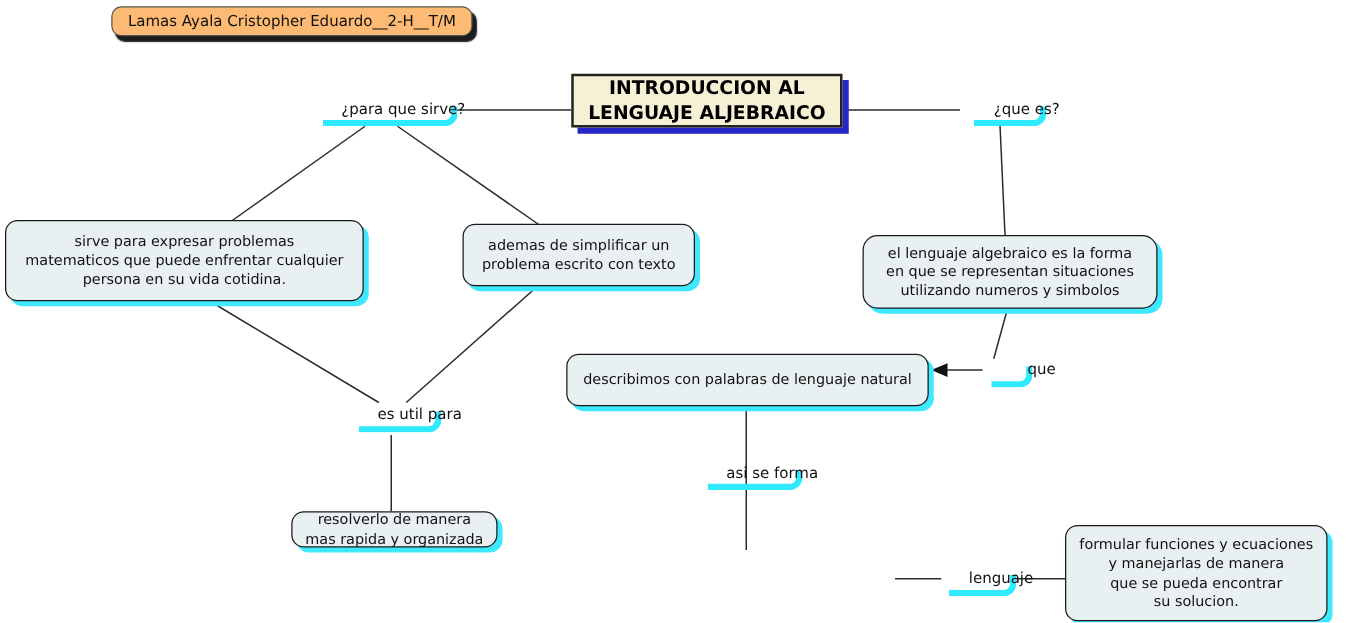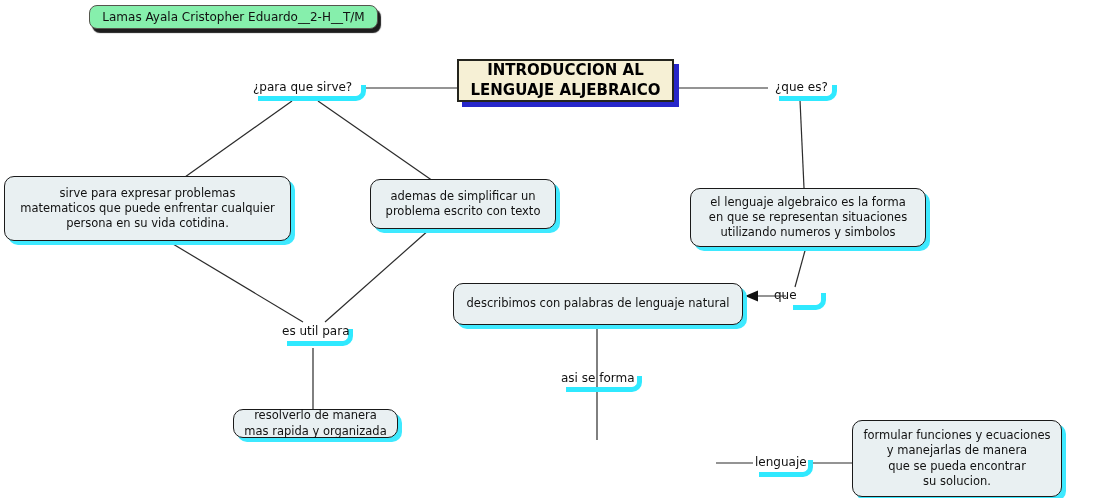--- a/index.html
+++ b/index.html
@@ -46,40 +46,41 @@
     font-weight: bold;
     font-size: 15px;
     line-height: 1.3;
     color: #000000;
   }
   .title-box span { white-space: pre; }
 
   .name-tag {
     position: absolute;
     z-index: 2;
-    background: #86efac;
+    background: #fdba74;
     border: 1.5px solid #55554d;
     border-radius: 8px;
     box-shadow: 3px 4px 1px 0 #1c1c1c;
     display: flex;
     align-items: center;
     justify-content: center;
     box-sizing: border-box;
     font-size: 12px;
     color: #111111;
     padding: 0 8px;
   }
   .name-tag span { white-space: pre; }
 
   .link-label {
     position: absolute;
     z-index: 3;
     font-size: 12px;
     color: #111111;
     white-space: pre;
+    margin-left: 20px;
   }
   .swoosh {
     position: absolute;
     z-index: 2;
     box-sizing: border-box;
     border-bottom: 5px solid #2fe9ff;
     border-right: 5px solid #2fe9ff;
     border-bottom-right-radius: 10px;
     background: transparent;
   }
@@ -121,40 +122,40 @@
   <div class="swoosh" style="left:258px; top:85px; width:108px; height:16px;"></div>
   <div class="link-label" style="left:253px; top:80px;">¿para que sirve?</div>
 
   <div class="swoosh" style="left:779px; top:85px; width:58px; height:16px;"></div>
   <div class="link-label" style="left:775px; top:80px;">¿que es?</div>
 
   <div class="swoosh" style="left:287px; top:329px; width:66px; height:17px;"></div>
   <div class="link-label" style="left:282px; top:324px;">es util para</div>
 
   <div class="swoosh" style="left:793px; top:293px; width:33px; height:17px;"></div>
-  <div class="link-label" style="left:774px; top:288px;">que</div>
+  <div class="link-label" style="left:802px; top:288px;">que</div>
 
   <div class="swoosh" style="left:566px; top:376px; width:76px; height:16px;"></div>
   <div class="link-label" style="left:561px; top:371px;">asi se forma</div>
 
   <div class="swoosh" style="left:759px; top:460px; width:54px; height:17px;"></div>
   <div class="link-label" style="left:755px; top:455px;">lenguaje</div>
 
   <div class="concept" style="left:370px; top:179px; width:186px; height:50px;">
     <span>ademas de simplificar un
 problema escrito con texto</span>
   </div>
 
   <div class="concept" style="left:4px; top:176px; width:287px; height:65px;">
     <span>sirve para expresar problemas
 matematicos que puede enfrentar cualquier
 persona en su vida cotidina.</span>
   </div>
 
-  <div class="concept" style="left:690px; top:188px; width:236px; height:59px;">
+  <div class="concept" style="left:690px; top:188px; width:236px; height:59px;border-radius:12px;">
     <span>el lenguaje algebraico es la forma
 en que se representan situaciones
 utilizando numeros y simbolos</span>
   </div>
 
   <div class="concept" style="left:453px; top:283px; width:290px; height:42px;">
     <span>describimos con palabras de lenguaje natural</span>
   </div>
 
   <div class="concept" style="left:233px; top:409px; width:165px; height:29px;">

